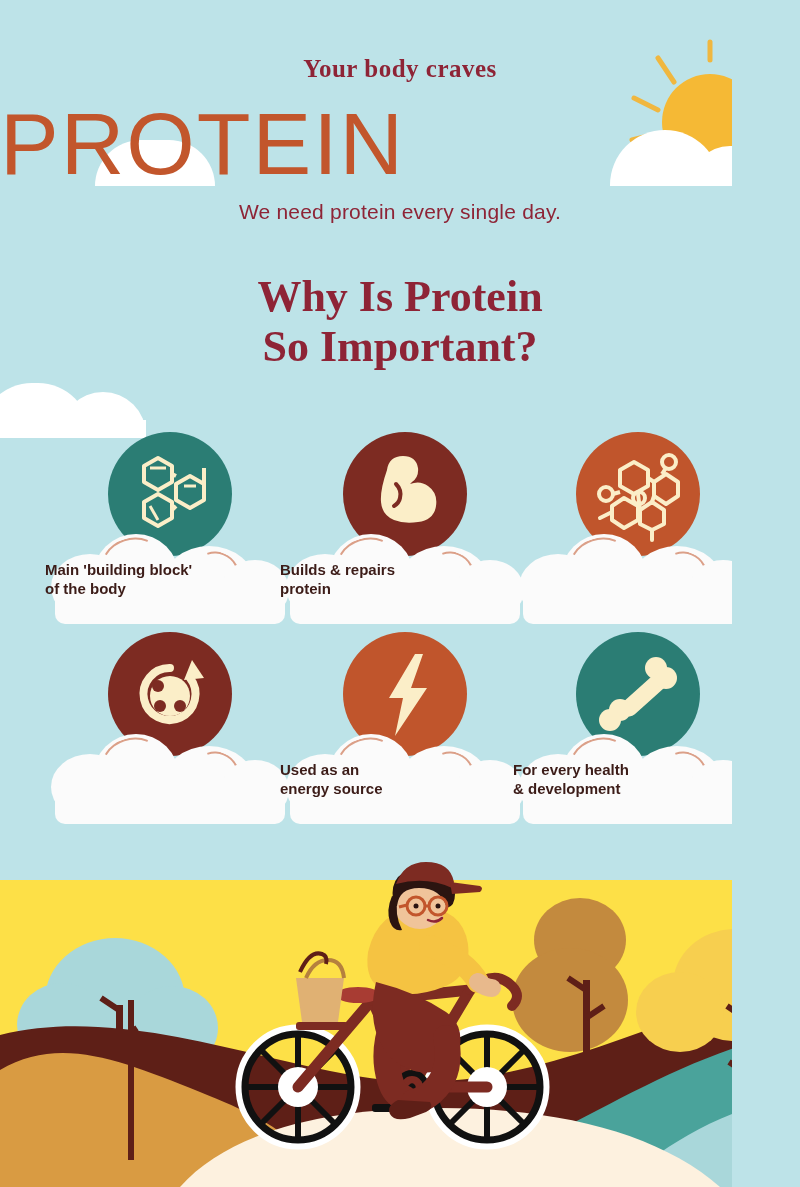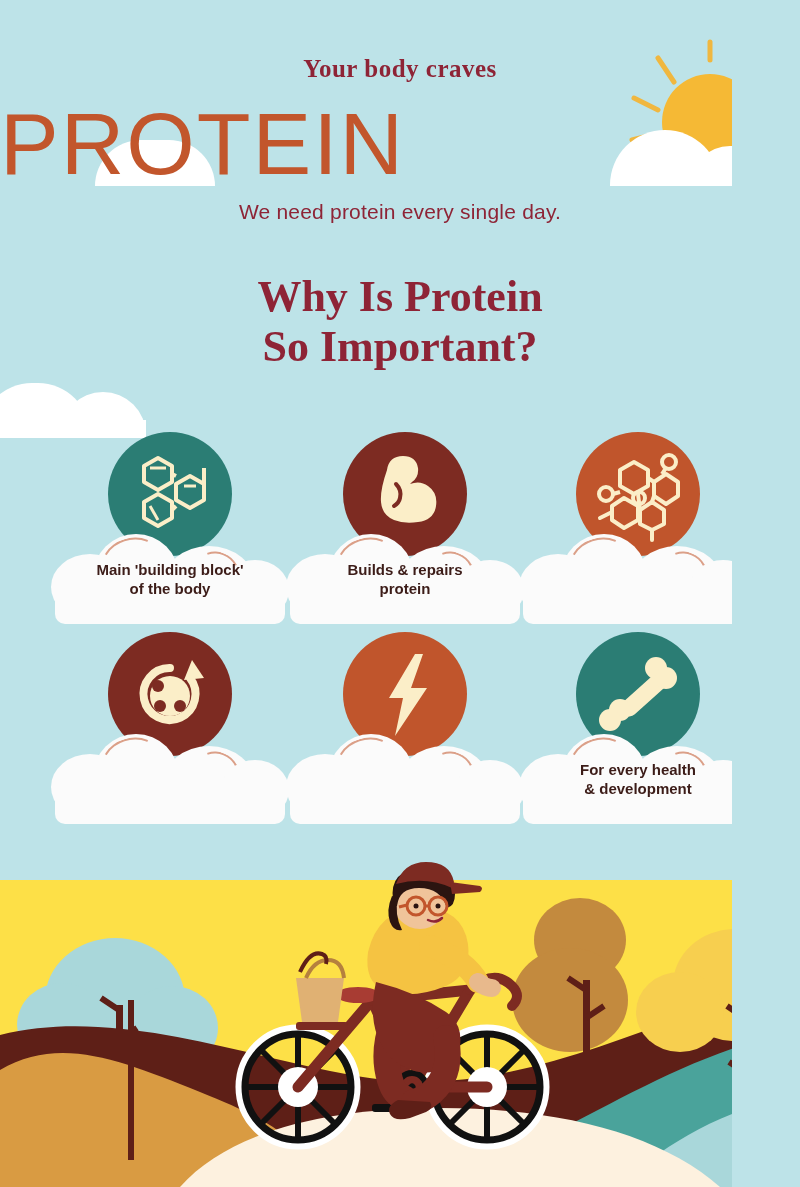--- a/index.html
+++ b/index.html
@@ -58,21 +58,21 @@
   .cell.c1 { left:280px; }
   .cell.c2 { left:513px; }
   .icon-svg { position:absolute; left:50%; top:0; transform:translateX(-50%); width:124px; height:124px; }
 
   .cloudbox { position:absolute; left:0; top:100px; width:250px; height:90px; }
   .lobe { position:absolute; background:#fbfbfb; border-radius:50%; }
   .cloudbase { position:absolute; left:10px; top:58px; width:230px; height:34px; background:#fbfbfb; border-radius:0 0 10px 10px; }
   .arc { position:absolute; border:2px solid #c2562c; border-radius:50%; border-color:#c2562c transparent transparent transparent; opacity:.55; }
 
   .cell-label {
-    position:absolute; left:0; top:28px; width:250px; text-align:center;
+    position:absolute; left:0; top:28px; width:250px; 
     font-size:15px; line-height:19px; font-weight:bold; color:#3c1c18;
     z-index:5;
   }
 
   
   .landscape { position:absolute; left:0; top:0; width:800px; height:1187px; pointer-events:none; }
 </style>
 </head>
 <body>
 
@@ -234,20 +234,24 @@
           <polygon points="72,22 46,66 60,66 52,104 84,56 68,56 80,22" fill="#fbeec8"></polygon>
         </svg>
         <div class="cloudbox">
           <div class="lobe" style="left:6px;  top:22px; width:78px; height:66px;"></div>
           <div class="lobe" style="left:48px; top:2px;  width:86px; height:86px;"></div>
           <div class="lobe" style="left:118px;top:14px; width:92px; height:76px;"></div>
           <div class="lobe" style="left:176px;top:28px; width:68px; height:60px;"></div>
           <div class="cloudbase"></div>
           <div class="arc" style="left:56px; top:6px; width:62px; height:52px; transform:rotate(-18deg);"></div>
           <div class="arc" style="left:150px;top:20px; width:44px; height:38px; transform:rotate(22deg);"></div>
+          <div class="cell-label">
+            <div>Used as an</div>
+            <div>energy source</div>
+          </div>
         </div>
       </div>
 
       <div class="cell c2">
         <svg class="icon-svg" viewBox="0 0 124 124">
           <circle cx="62" cy="62" r="62" fill="#2b7d74"></circle>
           <g fill="#fbeec8">
             <rect x="38" y="58" width="58" height="17" rx="8" transform="rotate(-42 62 62)"></rect>
             <circle cx="80" cy="36" r="11"></circle>
             <circle cx="90" cy="46" r="11"></circle>

